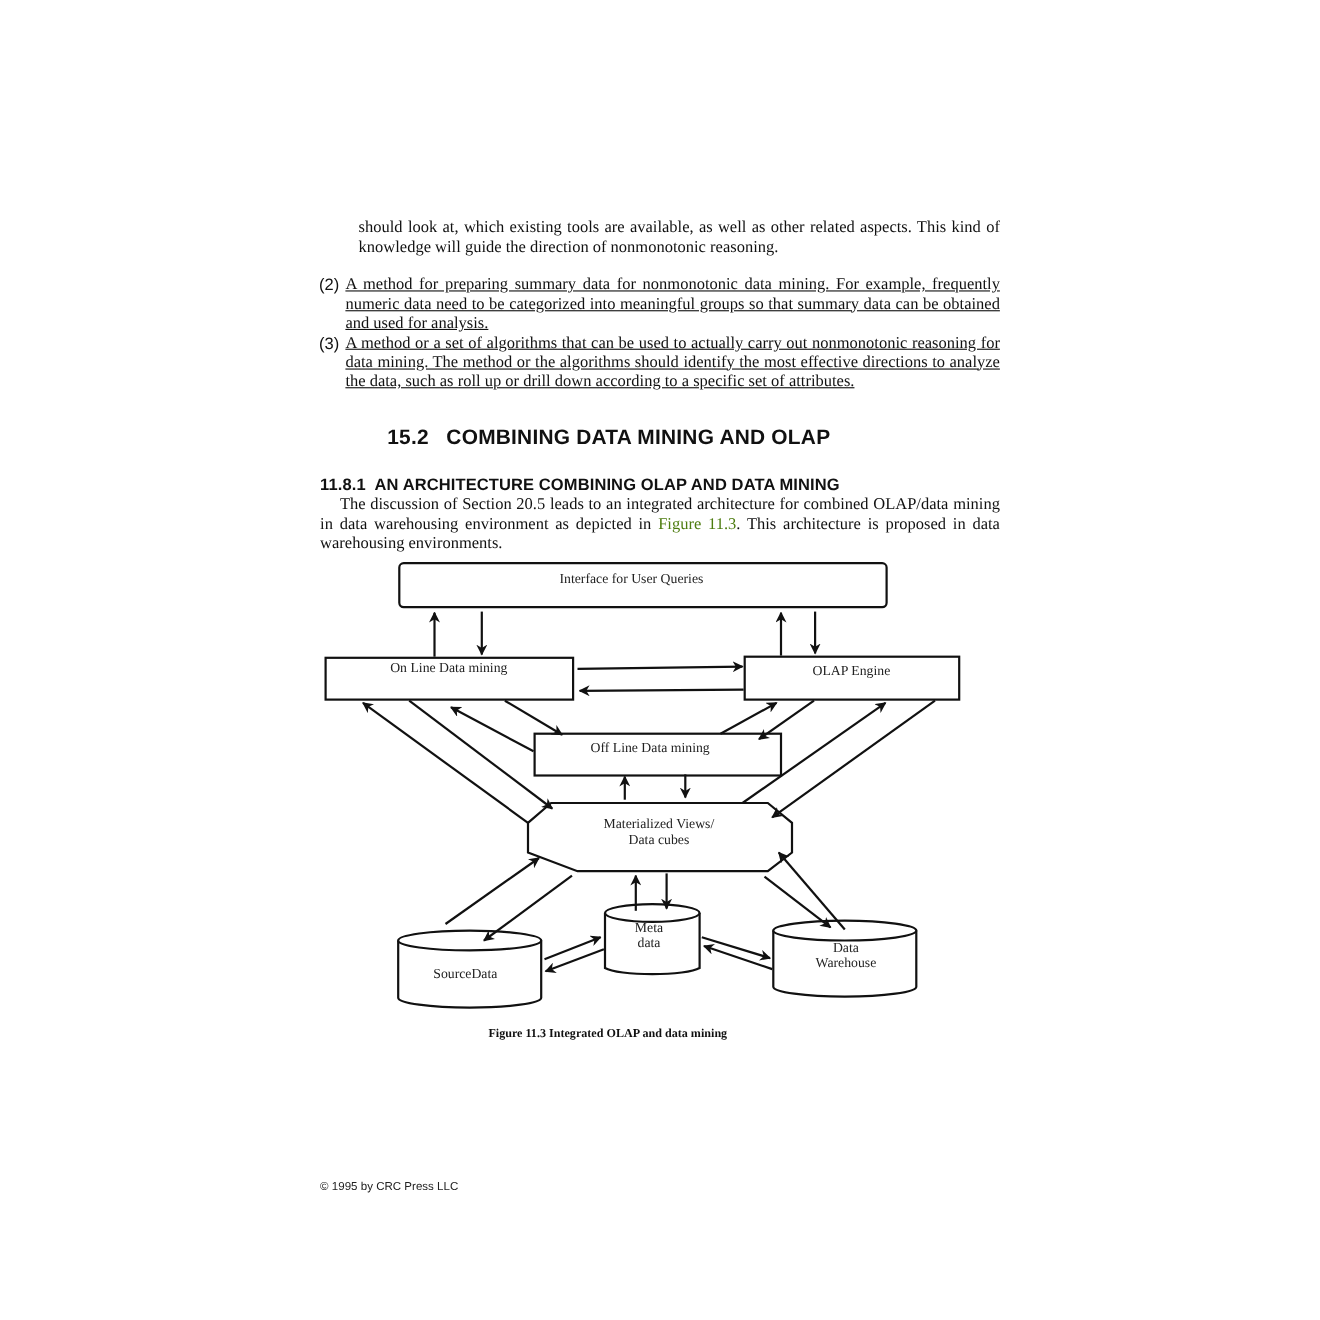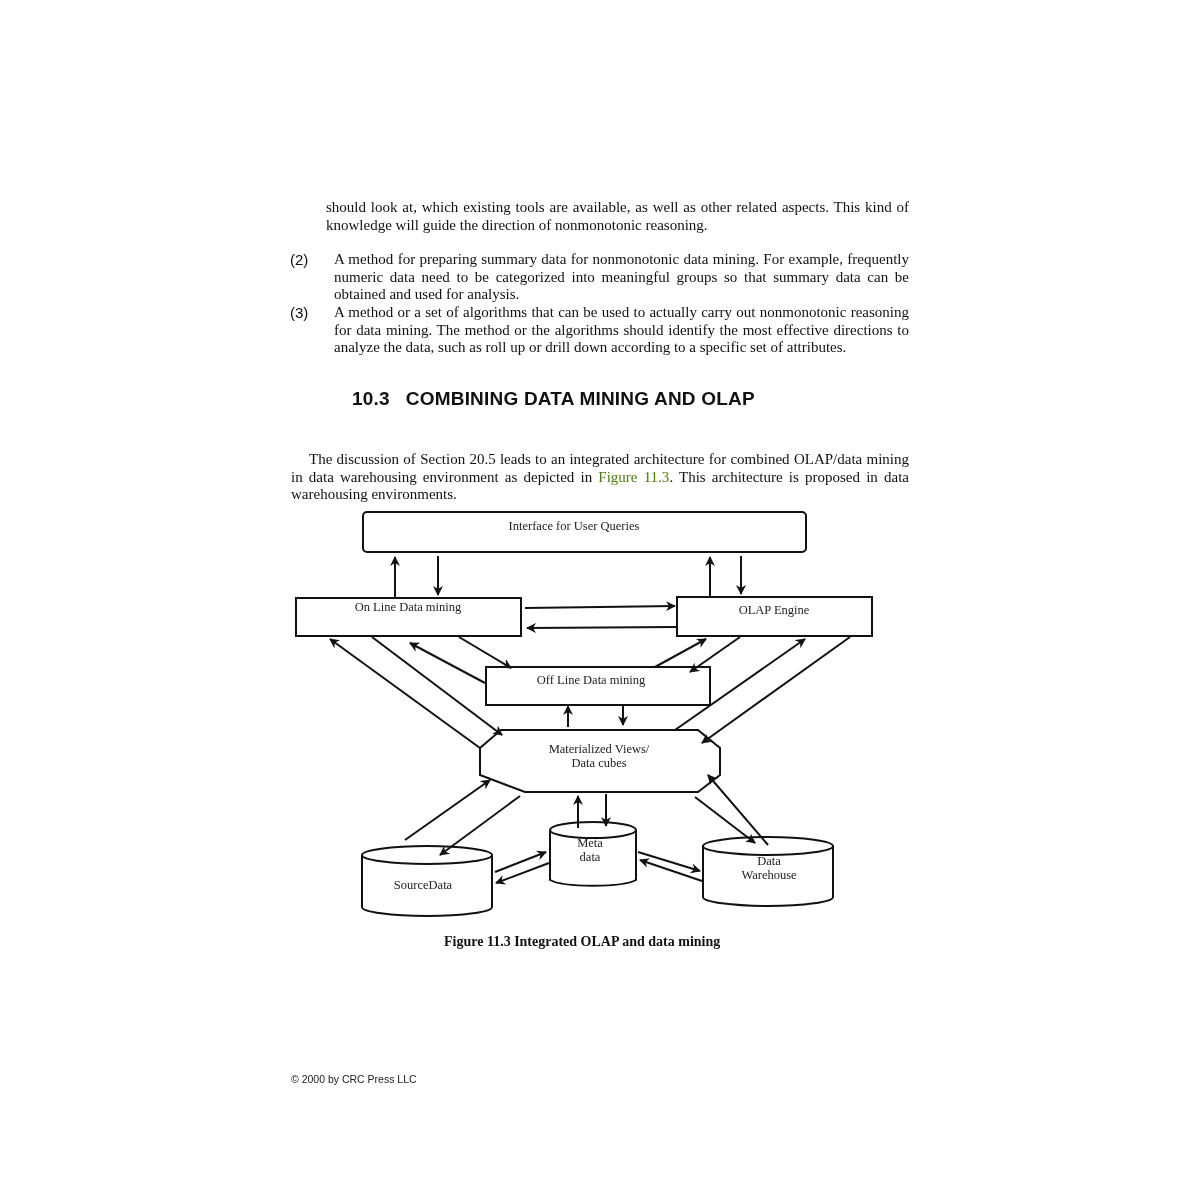--- a/index.html
+++ b/index.html
@@ -2,55 +2,58 @@
 <html><head>
 <meta charset="utf-8">
 <style>
   html, body { margin: 0; padding: 0; background: #ffffff; }
   body { width: 1200px; height: 1200px; position: relative; overflow: hidden; font-family: "Liberation Serif", serif; color: #111; }
   .page { position: absolute; left: 0; top: 0; width: 1200px; height: 1200px; }
   .para { position: absolute; font-size: 15px; line-height: 17.5px; text-align: justify; text-align-last: left; }
   .cont { left: 326px; width: 583px; top: 199px; }
   .item { position: absolute; left: 290px; width: 619px; font-size: 15px; line-height: 17.5px; }
   .item .num { position: absolute; left: 0; top: 0; font-family: "Liberation Sans", sans-serif; font-size: 15px; }
-  .item .txt { margin-left: 44px; text-align: justify; text-align-last: left; }
+  .item .txt { margin-left: 24px; text-align: justify; text-align-last: left; text-decoration: underline; }
   .item2 { top: 251px; }
   .item3 { top: 304px; }
   .h1 { position: absolute; left: 352px; top: 388px; font-family: "Liberation Sans", sans-serif; font-weight: bold; font-size: 19px; letter-spacing: 0.2px; }
   .h1 .sec { margin-right: 16px; }
   .h2 { position: absolute; left: 291px; top: 432px; font-family: "Liberation Sans", sans-serif; font-weight: bold; font-size: 15px; letter-spacing: 0.1px; }
   .h2 .sec { margin-right: 8px; }
   .body { left: 291px; width: 618px; top: 451px; text-indent: 18px; }
   .body a { color: #4d7c0f; text-decoration: none; }
   .diagram { position: absolute; left: 0; top: 0; width: 1200px; height: 1200px; }
   .diagram text { font-family: "Liberation Serif", serif; font-size: 12.5px; fill: #222; }
-  .caption { position: absolute; left: 444px; top: 934px; font-family: "Liberation Serif", serif; font-weight: bold; font-size: 14px; }
+  .caption { position: absolute; left: 444px; top: 934px; font-family: "Liberation Serif", serif; font-weight: bold; font-size: 11px; }
   .footer { position: absolute; left: 291px; top: 1073px; font-family: "Liberation Sans", sans-serif; font-size: 10.5px; color: #222; }
 </style>
 </head>
 <body>
 
 <div class="page">
 
   <div class="para cont">should look at, which existing tools are available, as well as other related aspects. This kind of knowledge will guide the direction of nonmonotonic reasoning.</div>
 
   <div class="item item2">
     <span class="num">(2)</span>
     <div class="txt">A method for preparing summary data for nonmonotonic data mining. For example, frequently numeric data need to be categorized into meaningful groups so that summary data can be obtained and used for analysis.</div>
   </div>
 
   <div class="item item3">
     <span class="num">(3)</span>
     <div class="txt">A method or a set of algorithms that can be used to actually carry out nonmonotonic reasoning for data mining. The method or the algorithms should identify the most effective directions to analyze the data, such as roll up or drill down according to a specific set of attributes.</div>
   </div>
 
   <div class="h1">
-    <span class="sec">10.3</span><span>COMBINING DATA MINING AND OLAP</span>
+    <span class="sec">15.2</span><span>COMBINING DATA MINING AND OLAP</span>
   </div>
 
+  <div class="h2">
+    <span class="sec">11.8.1</span><span>AN ARCHITECTURE COMBINING OLAP AND DATA MINING</span>
+  </div>
 
   <div class="para body"><span>The discussion of Section 20.5 leads to an integrated architecture for combined OLAP/data mining in data warehousing environment as depicted in </span><a>Figure 11.3</a><span>. This architecture is proposed in data warehousing environments.</span></div>
 
   <svg class="diagram" viewBox="0 0 1200 1200" width="1200" height="1200">
     <defs>
       <marker id="ah" markerWidth="10" markerHeight="10" refX="9" refY="5" orient="auto" markerUnits="userSpaceOnUse">
         <path d="M0,0 L10,5 L0,10 L3,5 Z" fill="#111"></path>
       </marker>
     </defs>
 
@@ -132,14 +135,14 @@
     <text x="599" y="767" text-anchor="middle">Data cubes</text>
     <text x="590" y="847" text-anchor="middle">Meta</text>
     <text x="590" y="861" text-anchor="middle">data</text>
     <text x="423" y="889" text-anchor="middle">SourceData</text>
     <text x="769" y="865" text-anchor="middle">Data</text>
     <text x="769" y="879" text-anchor="middle">Warehouse</text>
   </svg>
 
   <div class="caption">Figure 11.3  Integrated OLAP and data mining</div>
 
-  <div class="footer">© 2000 by CRC Press LLC</div>
+  <div class="footer">© 1995 by CRC Press LLC</div>
 </div>
 
 </body></html>

